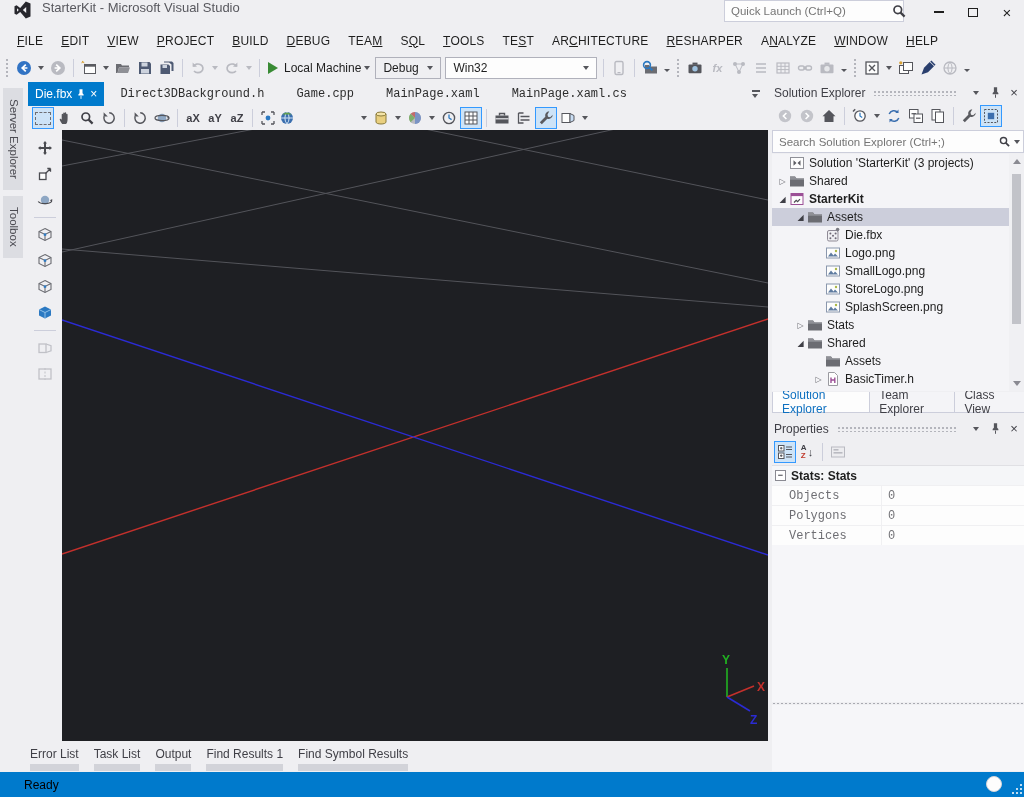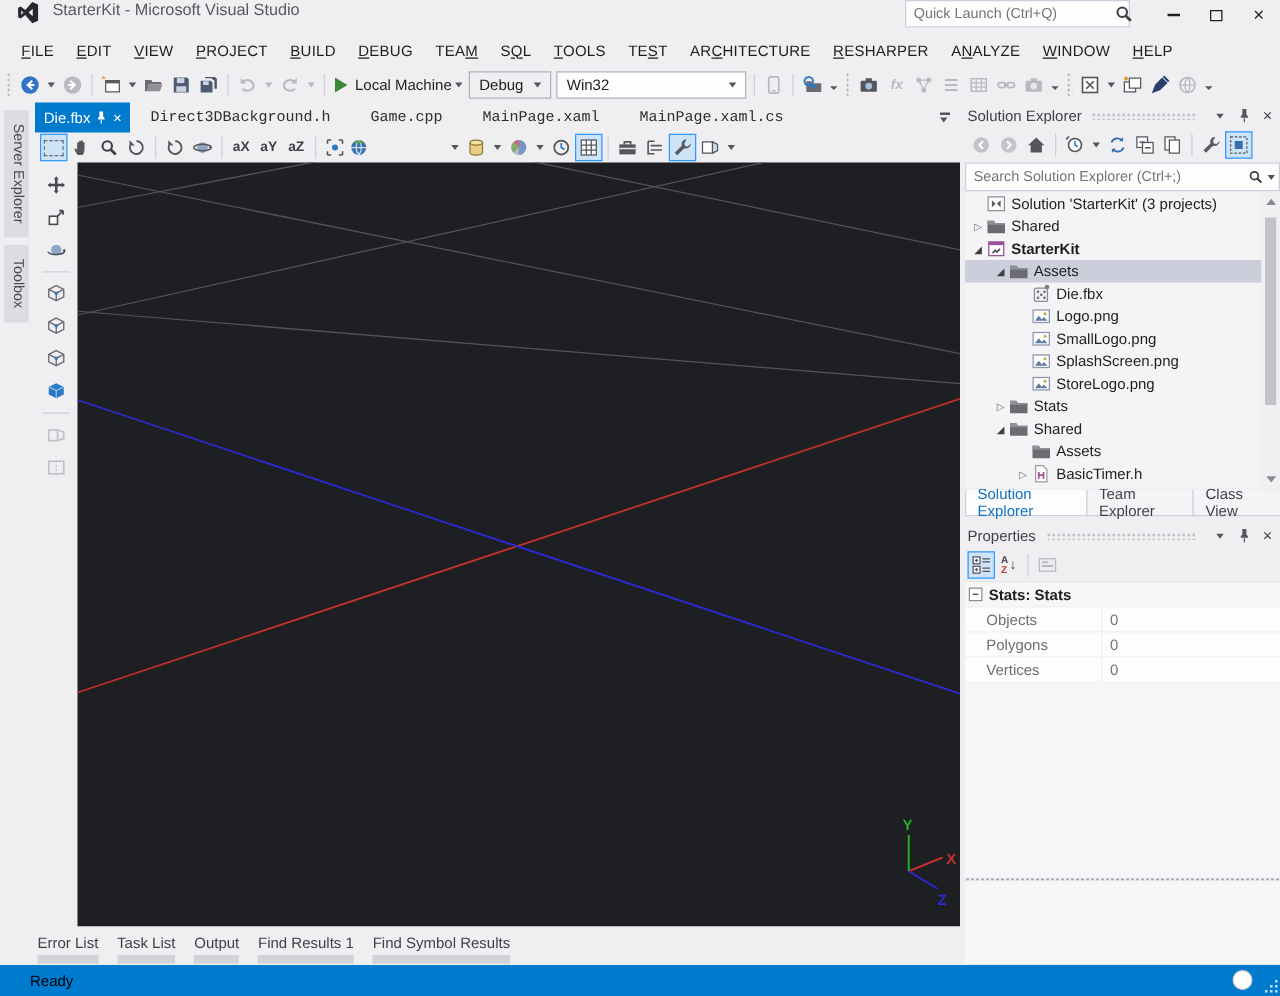--- a/index.html
+++ b/index.html
@@ -98,21 +98,21 @@
   .setab.active{color:#0e70c0;background:#fdfdfd;}
 
   .propsheader{margin-top:5px;}
   .propstoolbar{height:26px;display:flex;align-items:center;padding-left:2px;}
   .sortaz{font-size:8px;font-weight:bold;line-height:1;color:#3f3f46;display:flex;flex-direction:column;}
   .sortaz .z{color:#c0392b;}
   .sortarrow{font-size:11px;color:#3f3f46;margin-left:1px;}
   .propsgrid{background:#fdfdfd;border-top:1px solid #e0e0e4;}
   .pgheader{height:19px;display:flex;align-items:center;font-weight:bold;background:#f5f6f8;color:#1e1e1e;}
   .pgbox{width:9px;height:9px;border:1px solid #8a8a92;display:flex;align-items:center;justify-content:center;font-size:9px;line-height:1;color:#3f3f46;margin:0 5px 0 3px;background:#fff;}
-  .prow{height:19px;display:flex;align-items:center;border-top:1px solid #f0f0f2;color:#6e6e73;}
+  .prow{height:19px;display:flex;align-items:center;border-top:1px solid #f0f0f2;color:#6e6e73;font-family:Liberation Mono, monospace;}
   .prow .pname{width:92px;padding-left:17px;flex:none;}
   .prow .pval{flex:1;border-left:1px solid #f0f0f2;padding-left:6px;height:100%;display:flex;align-items:center;color:#747478;}
   .propsrest{background:#f6f6f9;height:157px;}
   .dottedline{height:3px;background-image:radial-gradient(circle,#a9aab2 0.9px,transparent 1px);background-size:4px 3px;}
   .propsrest2{background:#f6f6f9;height:66px;}
 
   
   .bottomstrip{top:741px;left:0;width:768px;height:31px;display:flex;align-items:flex-start;padding:6px 0 0 30px;box-sizing:border-box;}
   .btab{display:flex;flex-direction:column;margin-right:15px;color:#3f3f46;font-size:12px;}
   .btab::after{content:"";height:7px;background:#d2d3d9;margin-top:3px;}
@@ -1023,29 +1023,29 @@
           </svg>
         </span>
         <span>SmallLogo.png</span>
       </div>
     <div class="trow lv3 noarr">
         <span class="ico ticon">
           <svg viewBox="0 0 16 16">
             <use href="#i-image"></use>
           </svg>
         </span>
+        <span>StoreLogo.png</span>
+      </div>
+    <div class="trow lv3 noarr">
+        <span class="ico ticon">
+          <svg viewBox="0 0 16 16">
+            <use href="#i-image"></use>
+          </svg>
+        </span>
         <span>SplashScreen.png</span>
-      </div>
-    <div class="trow lv3 noarr">
-        <span class="ico ticon">
-          <svg viewBox="0 0 16 16">
-            <use href="#i-image"></use>
-          </svg>
-        </span>
-        <span>StoreLogo.png</span>
       </div>
     <div class="trow lv2">
         <span class="arr hollow">▷</span>
         <span class="ico ticon">
           <svg viewBox="0 0 16 16">
             <use href="#i-folder"></use>
           </svg>
         </span>
         <span>Stats</span>
       </div>

